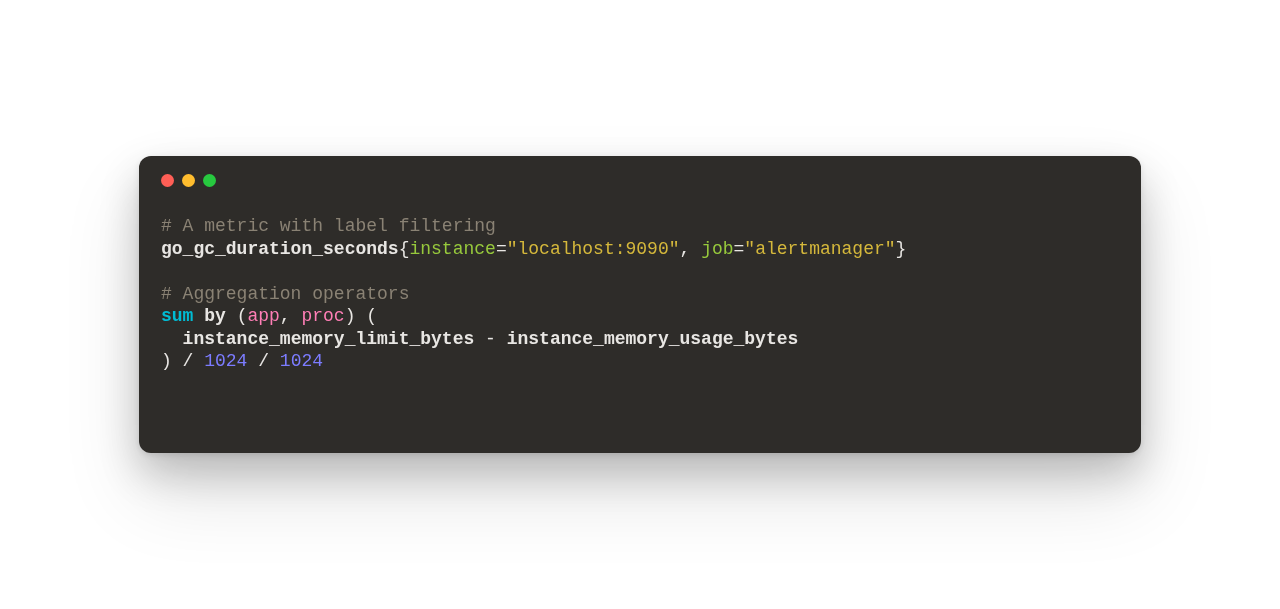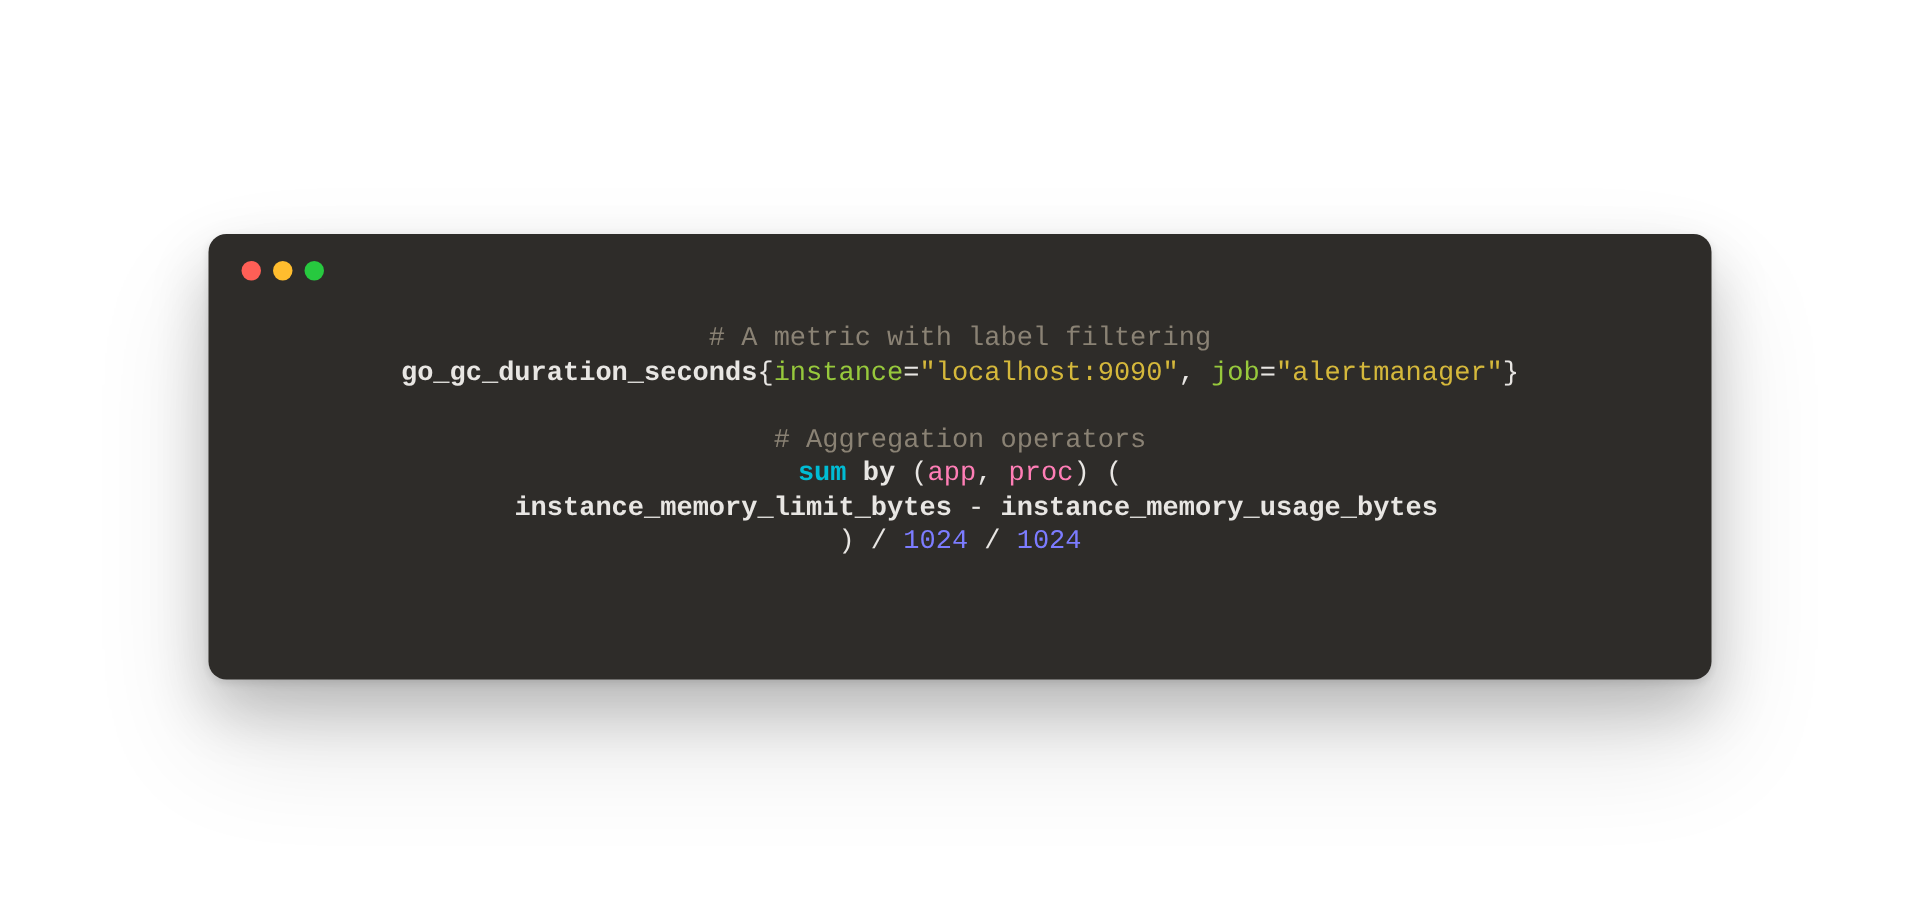--- a/index.html
+++ b/index.html
@@ -23,21 +23,20 @@
     width: 1002px;
     background: #2e2c29;
     border-radius: 12px;
     box-shadow:
       0 20px 40px rgba(0,0,0,0.20),
       0 40px 80px rgba(0,0,0,0.12),
       0 2px 6px rgba(0,0,0,0.10);
     padding: 18px 22px 80px 22px;
     box-sizing: border-box;
     color: #e8e6e3;
-    text-align: center;
   }
   .traffic-lights {
     display: flex;
     gap: 8px;
     margin-bottom: 28px;
   }
   .dot {
     width: 13px;
     height: 13px;
     border-radius: 50%;

